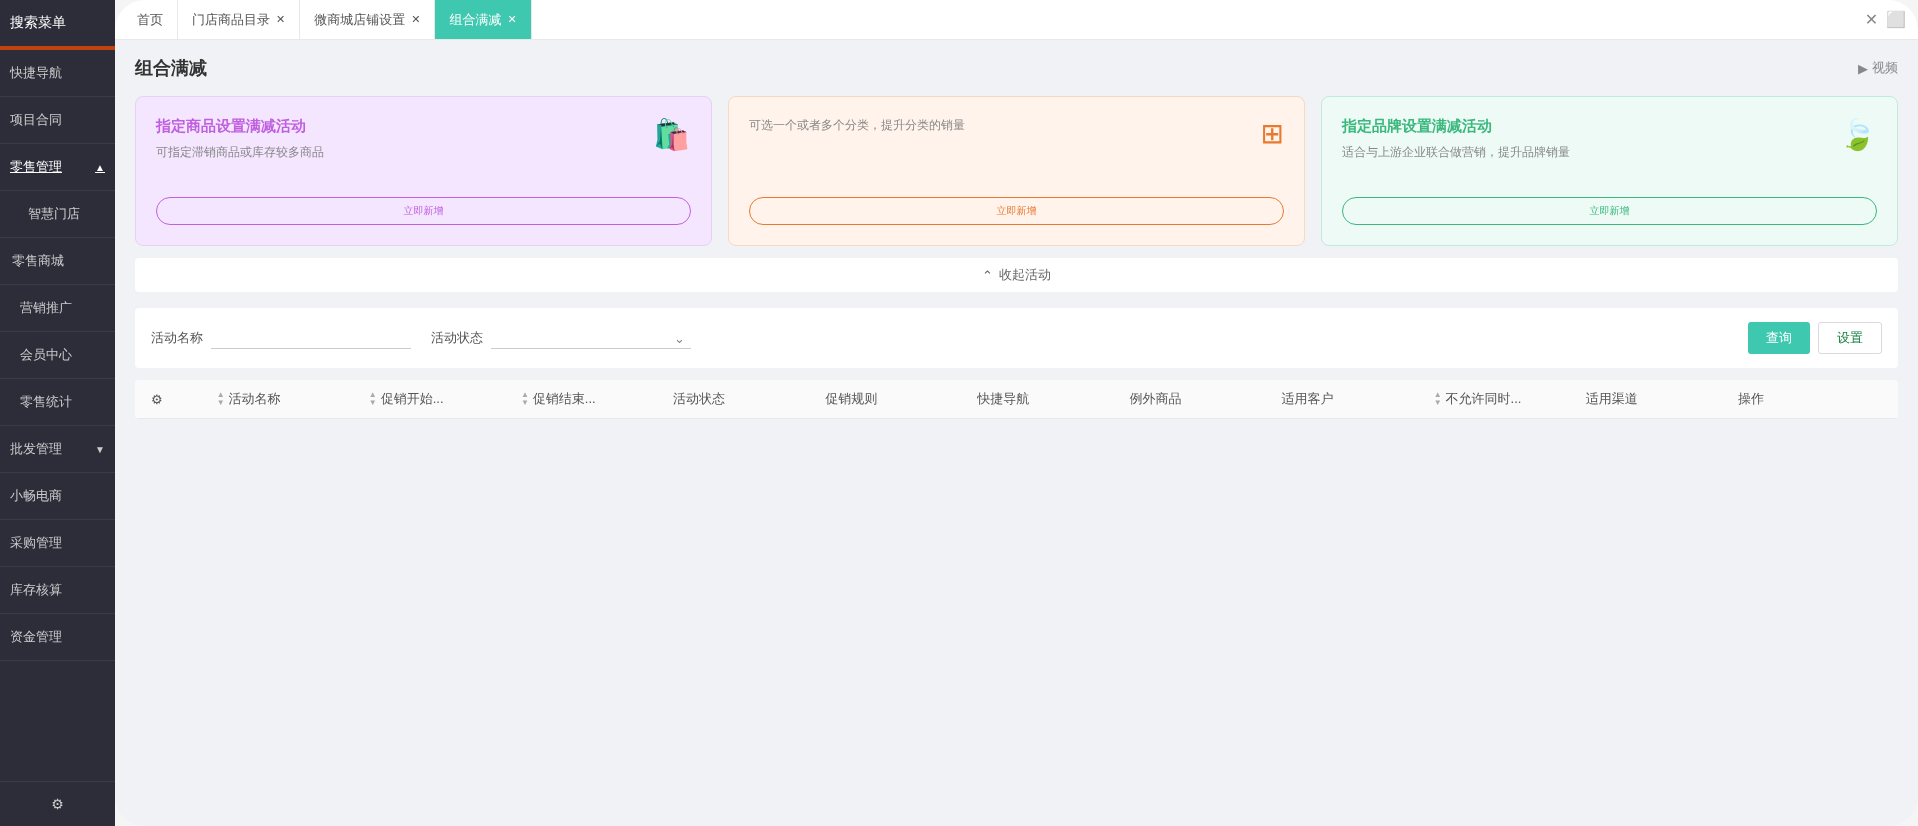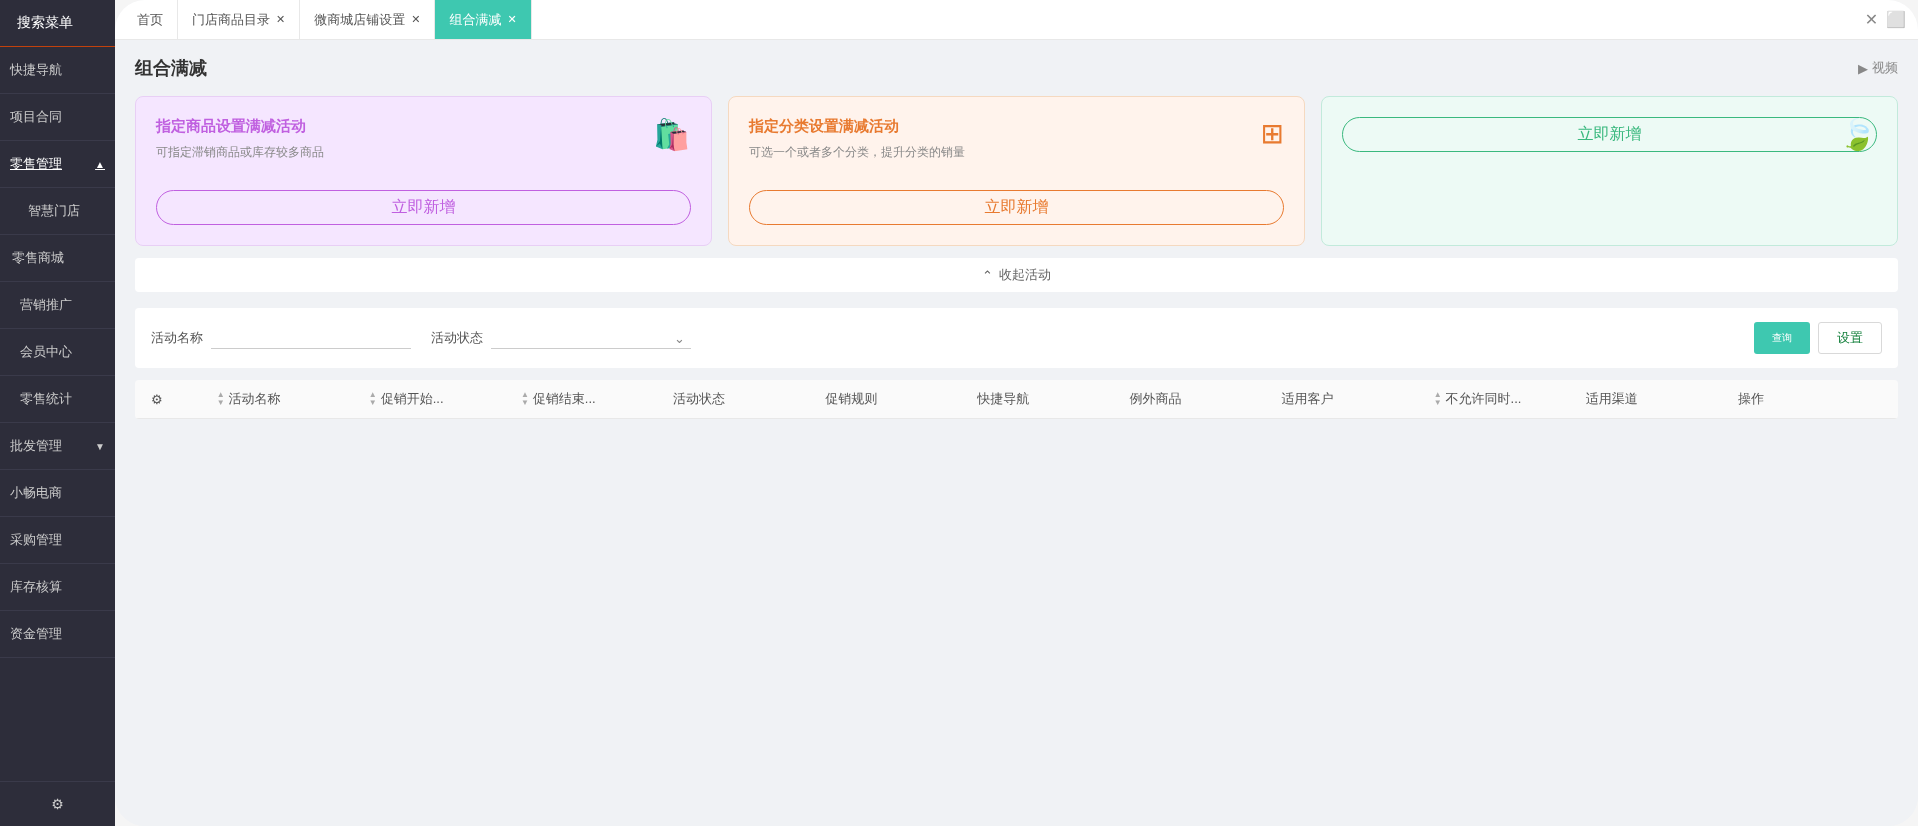--- a/index.html
+++ b/index.html
@@ -9,24 +9,24 @@
     .sidebar {
       width: 115px;
       background: #2d2d3a;
       color: #ccc;
       display: flex;
       flex-direction: column;
       flex-shrink: 0;
       height: 100%;
     }
     .sidebar-search {
-      padding: 14px 17px;
+      padding: 14px 10px;
       font-size: 14px;
       color: #fff;
-      border-bottom: 1px solid #c2410c;
+      border-bottom: 4px solid #c2410c;
       cursor: pointer;
     }
     .sidebar-item {
       padding: 14px 10px;
       font-size: 13px;
       color: #ccc;
       cursor: pointer;
       border-bottom: 1px solid #3a3a4a;
       display: flex;
       align-items: center;
@@ -153,21 +153,21 @@
       position: absolute;
       right: 20px;
       top: 20px;
       font-size: 30px;
     }
     .card-btn {
       display: block;
       text-align: center;
       padding: 6px 0;
       border-radius: 20px;
-      font-size: 16px;
+      font-size: 10px;
       cursor: pointer;
       background: transparent;
     }
     .card-purple .card-btn { border: 1px solid #c060e0; color: #c060e0; }
     .card-orange .card-btn { border: 1px solid #e87a30; color: #e87a30; }
     .card-green  .card-btn { border: 1px solid #3ab87e; color: #3ab87e; }
 
     
     .collapse-bar {
       text-align: center;
@@ -240,21 +240,21 @@
       display: flex;
       gap: 8px;
     }
     .btn-primary {
       background: #3ec8b0;
       color: #fff;
       border: none;
       padding: 6px 18px;
       border-radius: 3px;
       cursor: pointer;
-      font-size: 10px;
+      font-size: 13px;
     }
     .btn-default {
       background: #fff;
       color: #15803d;
       border: 1px solid #d9d9d9;
       padding: 6px 18px;
       border-radius: 3px;
       cursor: pointer;
       font-size: 13px;
     }
@@ -393,28 +393,31 @@
         <div>
           <div class="card-title">指定商品设置满减活动</div>
           <div class="card-desc">可指定滞销商品或库存较多商品</div>
         </div>
         <span class="card-icon">🛍️</span>
         <button class="card-btn">立即新增</button>
       </div>
 
       <div class="card card-orange">
         <div>
-          <div class="card-title">指定分类设置满减活动</div>
           <div class="card-desc">可选一个或者多个分类，提升分类的销量</div>
         </div>
         <span class="card-icon" style="font-size:28px;color:#e87a30;">⊞</span>
         <button class="card-btn">立即新增</button>
       </div>
 
       <div class="card card-green">
+        <div>
+          <div class="card-title">指定品牌设置满减活动</div>
+          <div class="card-desc">适合与上游企业联合做营销，提升品牌销量</div>
+        </div>
         <span class="card-icon">🍃</span>
         <button class="card-btn">立即新增</button>
       </div>
     </div>
 
     <div class="collapse-bar">
       <span>⌃</span>
       <span>收起活动</span>
     </div>
 

